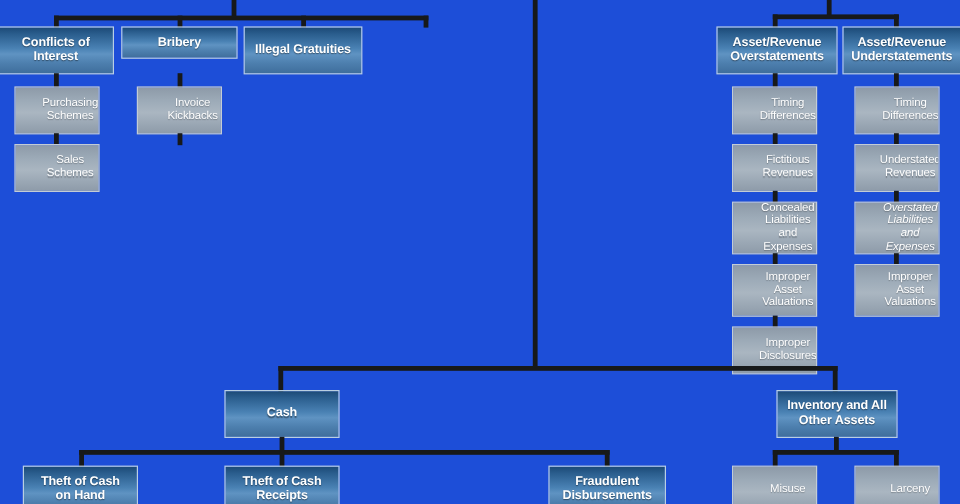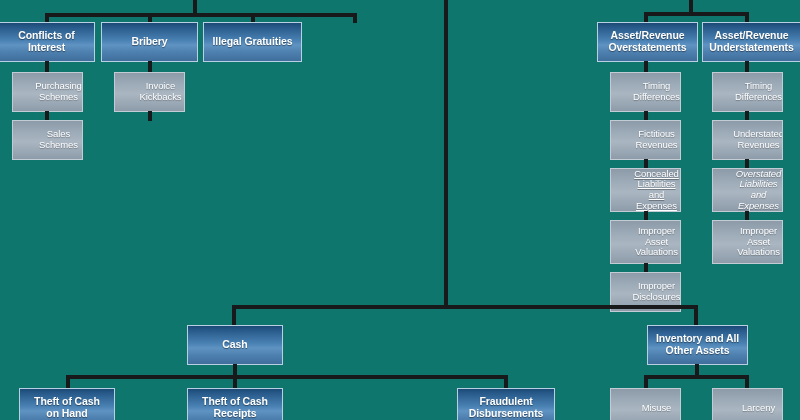--- a/index.html
+++ b/index.html
@@ -8,21 +8,21 @@
     padding: 0;
     background: #ffffff;
   }
   body {
     font-family: "Liberation Sans", sans-serif;
   }
   #canvas {
     position: relative;
     width: 800px;
     height: 420px;
-    background: #0f766e;
+    background: #1d4ed8;
     overflow: hidden;
   }
 
   
   .line {
     position: absolute;
     background: #17191a;
   }
   .line-v { width: 4px; }
   .line-h { height: 4px; }
@@ -92,21 +92,21 @@
 
   <div class="line line-v" style="left:45px; top:13px; height:10px;"></div>
   <div class="line line-v" style="left:148px; top:13px; height:10px;"></div>
   <div class="line line-v" style="left:251px; top:13px; height:10px;"></div>
   <div class="line line-v" style="left:353px; top:13px; height:10px;"></div>
 
   <div class="node blue" style="left:-2px; top:22px; width:97px; height:40px;">
     <span class="label">Conflicts of
 Interest</span>
   </div>
-  <div class="node blue" style="left:101px; top:22px; width:97px; height:40px;">
+  <div class="node blue" style="left:101px; top:22px; width:97px; height:27px;">
     <span class="label">Bribery</span>
   </div>
   <div class="node blue" style="left:203px; top:22px; width:99px; height:40px;">
     <span class="label">Illegal Gratuities</span>
   </div>
 
   <div class="line line-v" style="left:45px; top:61px; height:12px;"></div>
   <div class="node gray" style="left:12px; top:72px; width:71px; height:40px;">
     <span class="label">Purchasing
 Schemes</span>
@@ -142,21 +142,21 @@
   <div class="node gray" style="left:610px; top:72px; width:71px; height:40px;">
     <span class="label">Timing
 Differences</span>
   </div>
   <div class="line line-v" style="left:644px; top:111px; height:10px;"></div>
   <div class="node gray" style="left:610px; top:120px; width:71px; height:40px;">
     <span class="label">Fictitious
 Revenues</span>
   </div>
   <div class="line line-v" style="left:644px; top:159px; height:10px;"></div>
-  <div class="node gray" style="left:610px; top:168px; width:71px; height:44px;text-decoration:underline;">
+  <div class="node gray" style="left:610px; top:168px; width:71px; height:44px;">
     <span class="label">Concealed
 Liabilities and
 Expenses</span>
   </div>
   <div class="line line-v" style="left:644px; top:211px; height:10px;"></div>
   <div class="node gray" style="left:610px; top:220px; width:71px; height:44px;">
     <span class="label">Improper
 Asset
 Valuations</span>
   </div>

